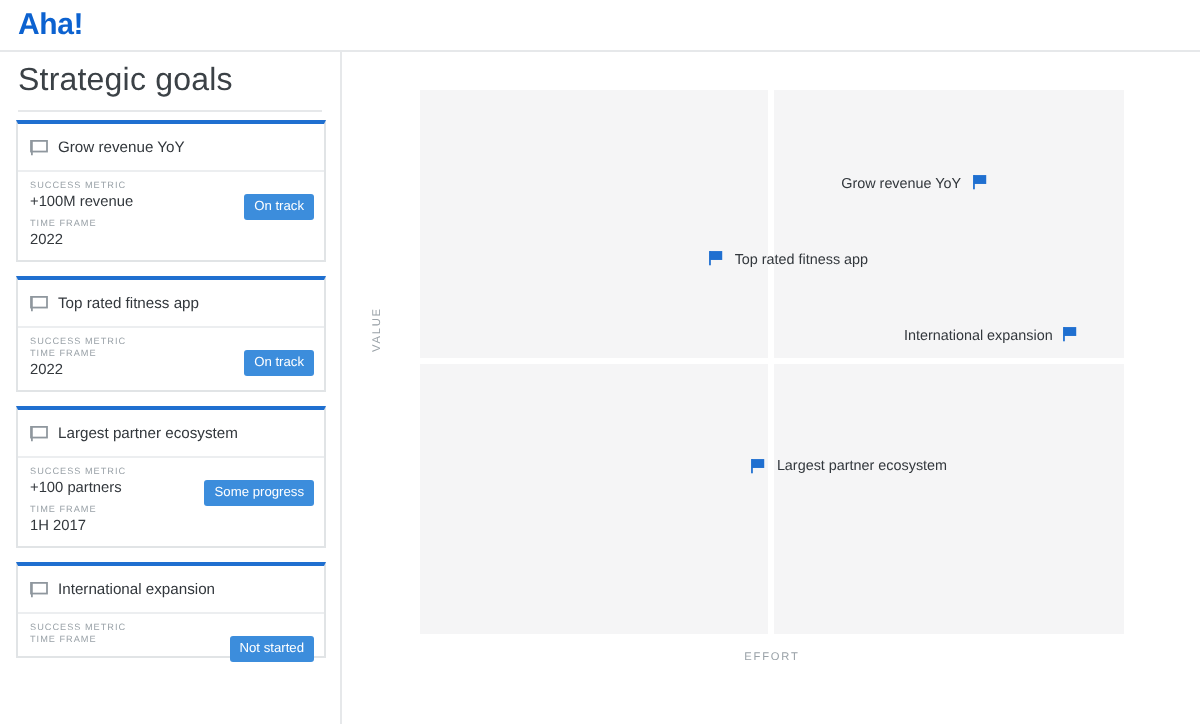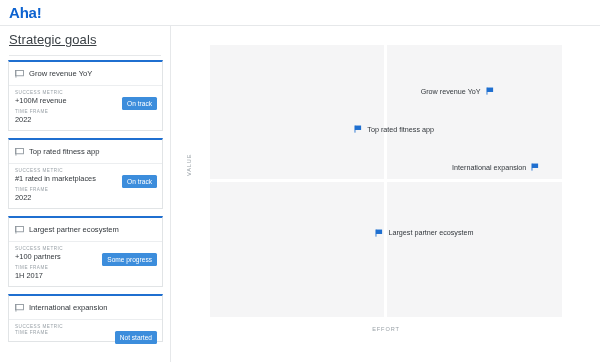--- a/index.html
+++ b/index.html
@@ -46,24 +46,23 @@
     left: 0; top: 26px;
     width: 171px;
     height: 336px;
     background: #ffffff;
     border-right: 1px solid #e6e8ea;
     box-sizing: border-box;
   }
   .sidebar-title {
     position: absolute;
     left: 9px; top: 6px;
-    font-size: 13px;
+    font-size: 16px;
     color: #3b4146;
     letter-spacing: 0.1px;
-    text-decoration: underline;
   }
   .sidebar-rule {
     position: absolute;
     left: 9px; top: 29px;
     width: 152px;
     height: 1px;
     background: #e6e8ea;
   }
 
   .cards {
@@ -238,21 +237,20 @@
       <div class="card">
         <div class="card-head">
           <svg class="goal-icon" viewBox="0 0 10 9">
             <rect x="0.5" y="0.5" width="9" height="6" fill="none" stroke="#8f979e" stroke-width="1"></rect>
             <path d="M1 8.6 L1 0.5" stroke="#8f979e" stroke-width="1" fill="none"></path>
           </svg>
           <span class="card-title">Top rated fitness app</span>
         </div>
         <div class="card-body">
           <p class="field-label">SUCCESS METRIC</p>
-          <p class="field-value">#1 rated in marketplaces</p>
           <p class="field-label">TIME FRAME</p>
           <p class="field-value last">2022</p>
           <span class="status-badge" style="background: rgb(60, 141, 220);">On track</span>
         </div>
       </div>
 
       <div class="card">
         <div class="card-head">
           <svg class="goal-icon" viewBox="0 0 10 9">
             <rect x="0.5" y="0.5" width="9" height="6" fill="none" stroke="#8f979e" stroke-width="1"></rect>

